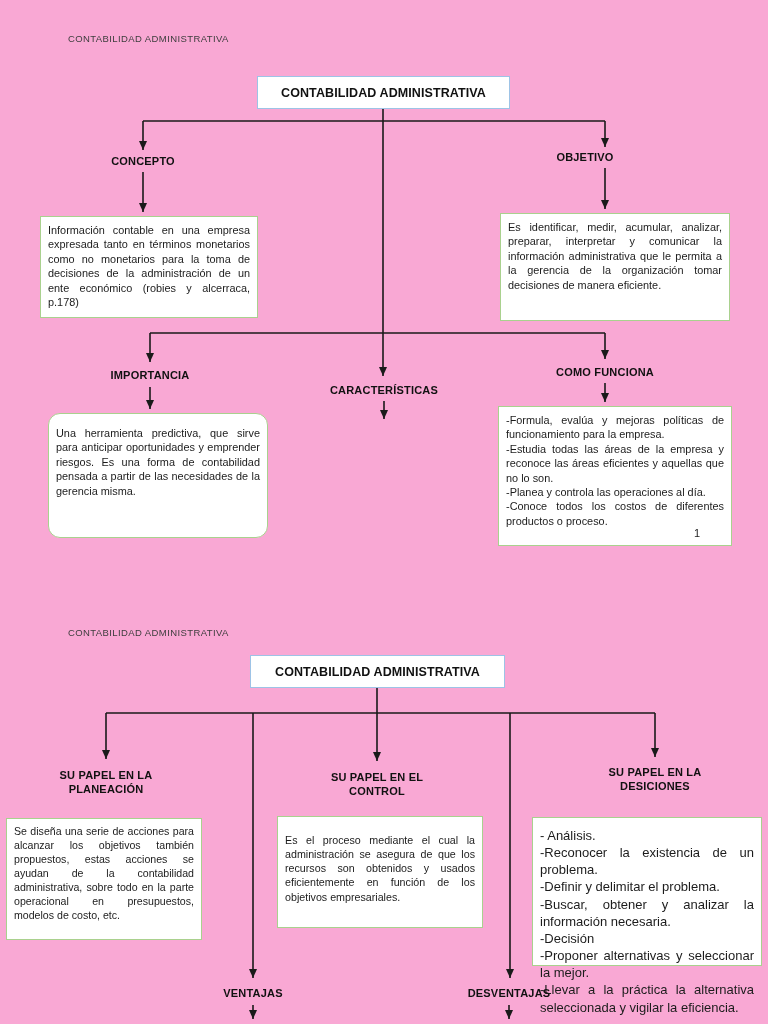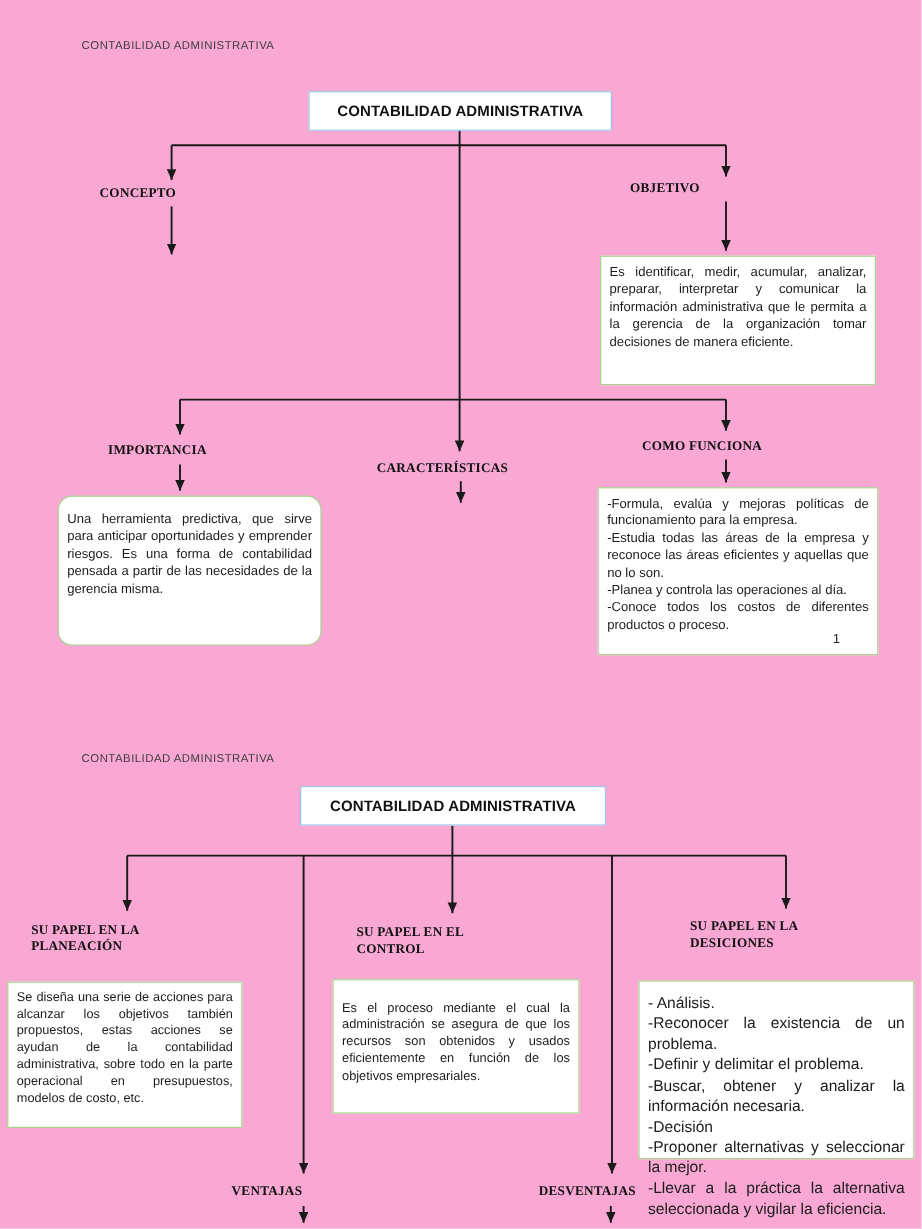--- a/index.html
+++ b/index.html
@@ -11,21 +11,21 @@
   .hdr{
     position:absolute;font-size:9.5px;letter-spacing:.4px;color:#3d3d3d;white-space:nowrap;
   }
   .root{
     position:absolute;border:1.4px solid #9DC3E6;background:#ffffff;
     display:flex;align-items:center;justify-content:center;
     font-weight:700;font-size:12.5px;letter-spacing:.1px;color:#111;white-space:nowrap;
   }
   .nlabel{
     position:absolute;font-weight:700;font-size:11px;color:#111;
-    white-space:pre-line;line-height:1.25;letter-spacing:.2px;font-family:Liberation Serif, serif;
+    text-align:center;white-space:pre-line;line-height:1.25;letter-spacing:.2px;
   }
   .box{
     position:absolute;border:1.3px solid #A9D18E;background:#ffffff;
     font-size:10.9px;line-height:1.32;color:#1c1c1c;
     padding:6px 7px;box-sizing:border-box;
   }
   .box .txt{white-space:pre-line;text-align:justify;}
   .pad-top{padding-top:16px;}
   .pad-top-sm{padding-top:12px;}
   .pagenum{position:absolute;font-size:11px;color:#222;}
@@ -69,20 +69,23 @@
     </g>
   </svg>
 
   <div class="hdr" style="left:68px;top:33px;">CONTABILIDAD ADMINISTRATIVA</div>
 
   <div class="root" style="left:257px;top:76px;width:251px;height:31px;">CONTABILIDAD ADMINISTRATIVA</div>
 
   <div class="nlabel" style="left:83px;top:155px;width:120px;">CONCEPTO</div>
   <div class="nlabel" style="left:525px;top:151px;width:120px;">OBJETIVO</div>
 
+  <div class="box" style="left:40px;top:216px;width:218px;height:102px;">
+    <div class="txt">Información contable en una empresa expresada tanto en términos monetarios como no monetarios para la toma de decisiones de la administración de un ente económico (robies y alcerraca, p.178)</div>
+  </div>
 
   <div class="box" style="left:500px;top:213px;width:230px;height:108px;">
     <div class="txt">Es identificar, medir, acumular, analizar, preparar, interpretar y comunicar la información administrativa que le permita a la gerencia de la organización tomar decisiones de manera eficiente.</div>
   </div>
 
   <div class="nlabel" style="left:90px;top:369px;width:120px;">IMPORTANCIA</div>
   <div class="nlabel" style="left:314px;top:384px;width:140px;">CARACTERÍSTICAS</div>
   <div class="nlabel" style="left:535px;top:366px;width:140px;">COMO FUNCIONA</div>
 
   <div class="box pad-top-sm" style="left:48px;top:413px;width:220px;height:125px;border-radius:12px;">

